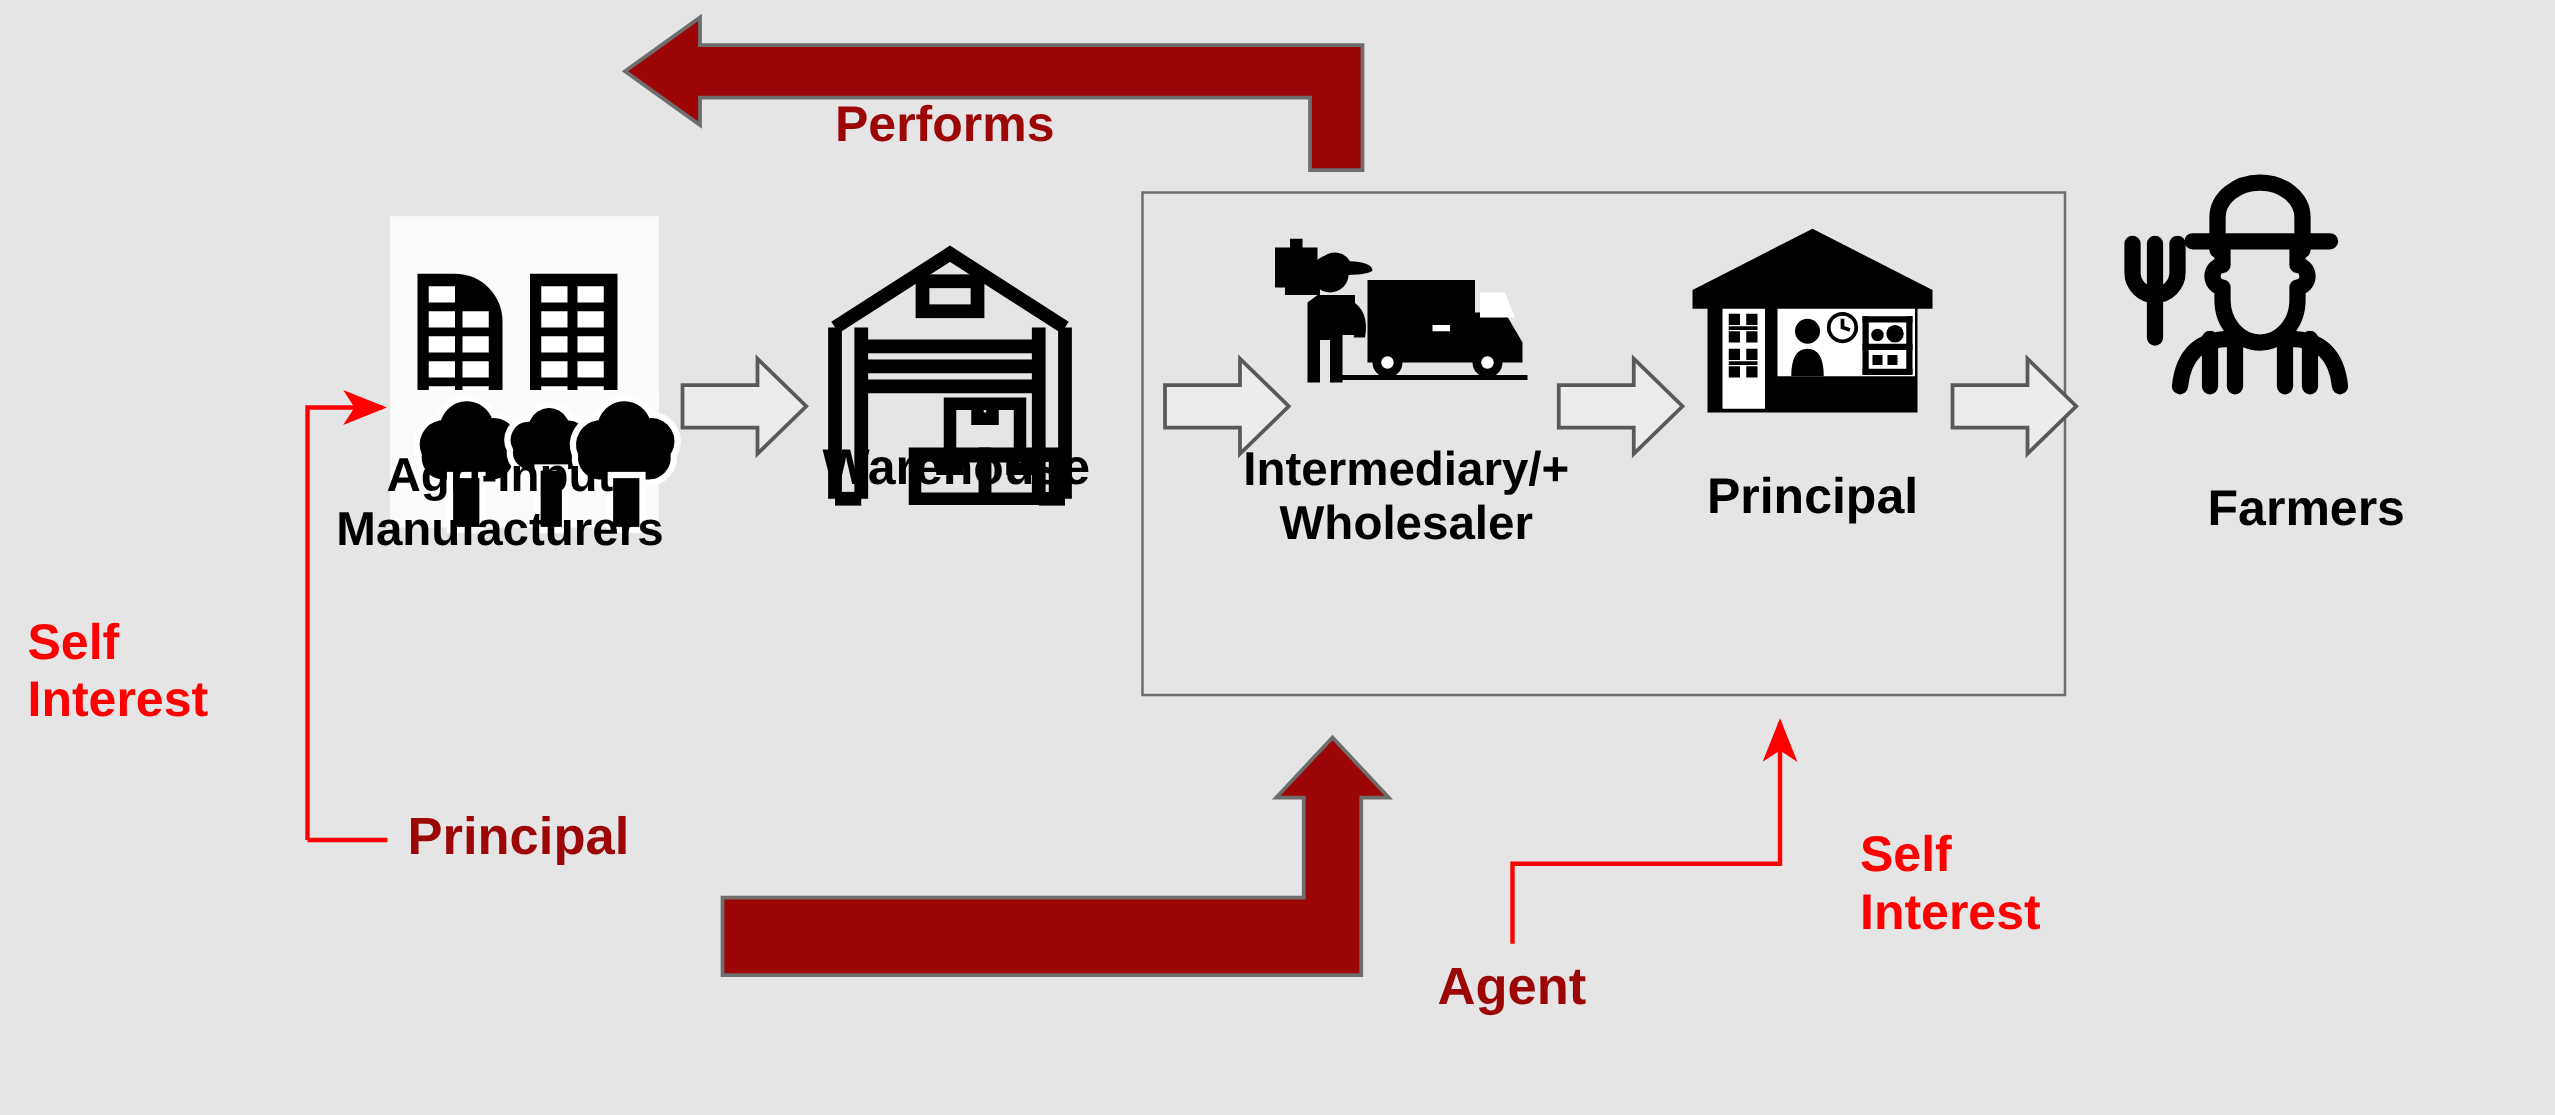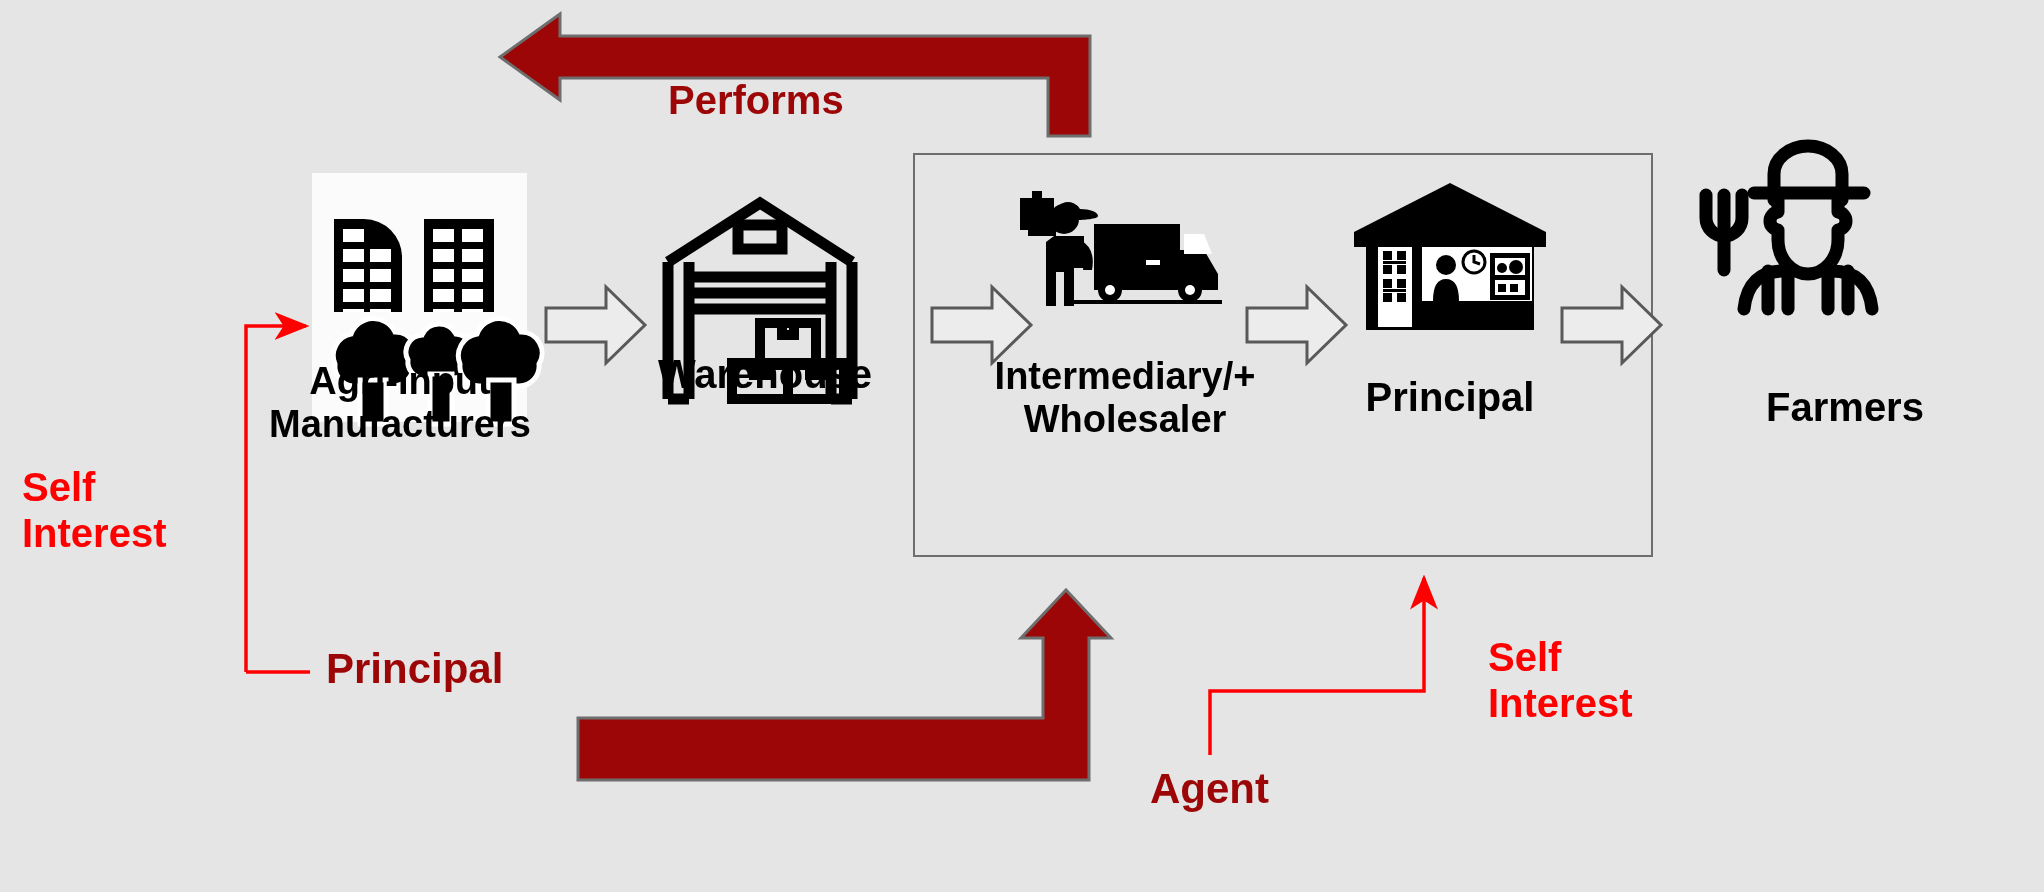--- a/index.html
+++ b/index.html
@@ -31,21 +31,21 @@
   .label-xl { font-size: 40px; }
   .label-lg { font-size: 38px; }
 
   .red-label {
     position: absolute;
     font-family: "Liberation Sans", sans-serif;
     font-weight: bold;
     line-height: 1.14;
     white-space: pre-line;
   }
-  .bright-red { color: #FF0000; }
+  .bright-red { color: #FF0000; margin-top: 27px; }
   .dark-red { color: #9C0606; }
 
   .box-title {
     position: absolute;
     font-family: "Liberation Sans", sans-serif;
     font-weight: bold;
     font-size: 38px;
     color: #000000;
     white-space: nowrap;
   }

